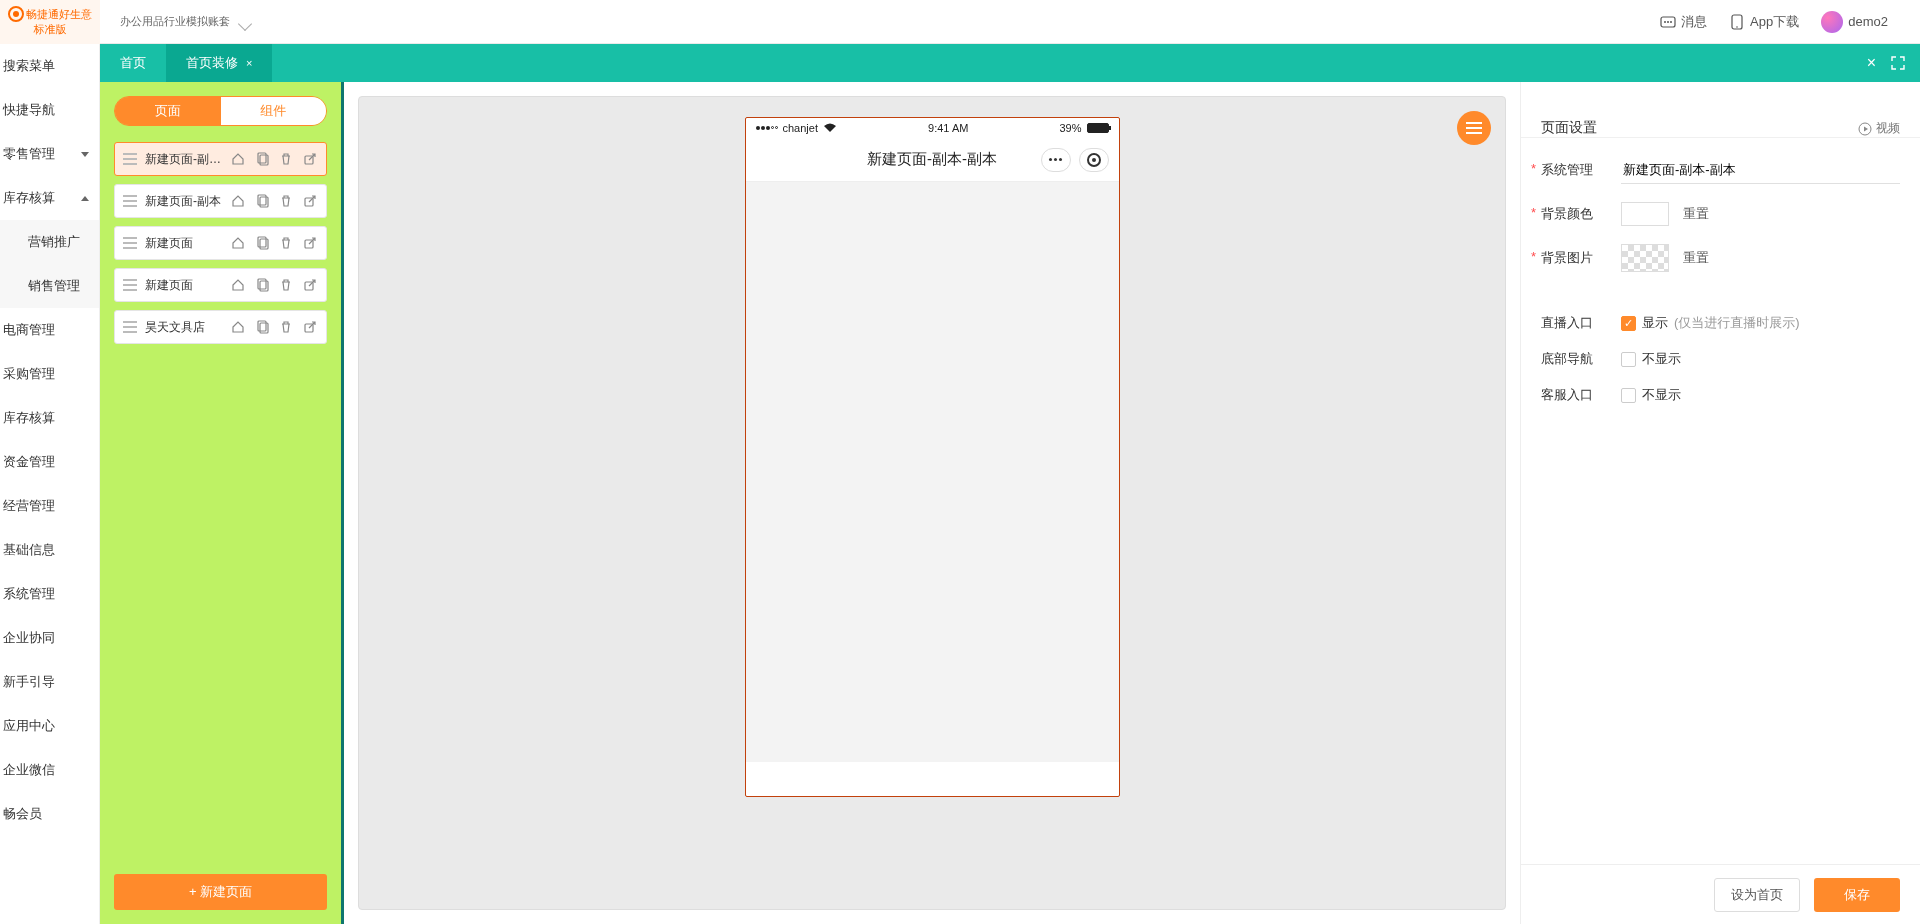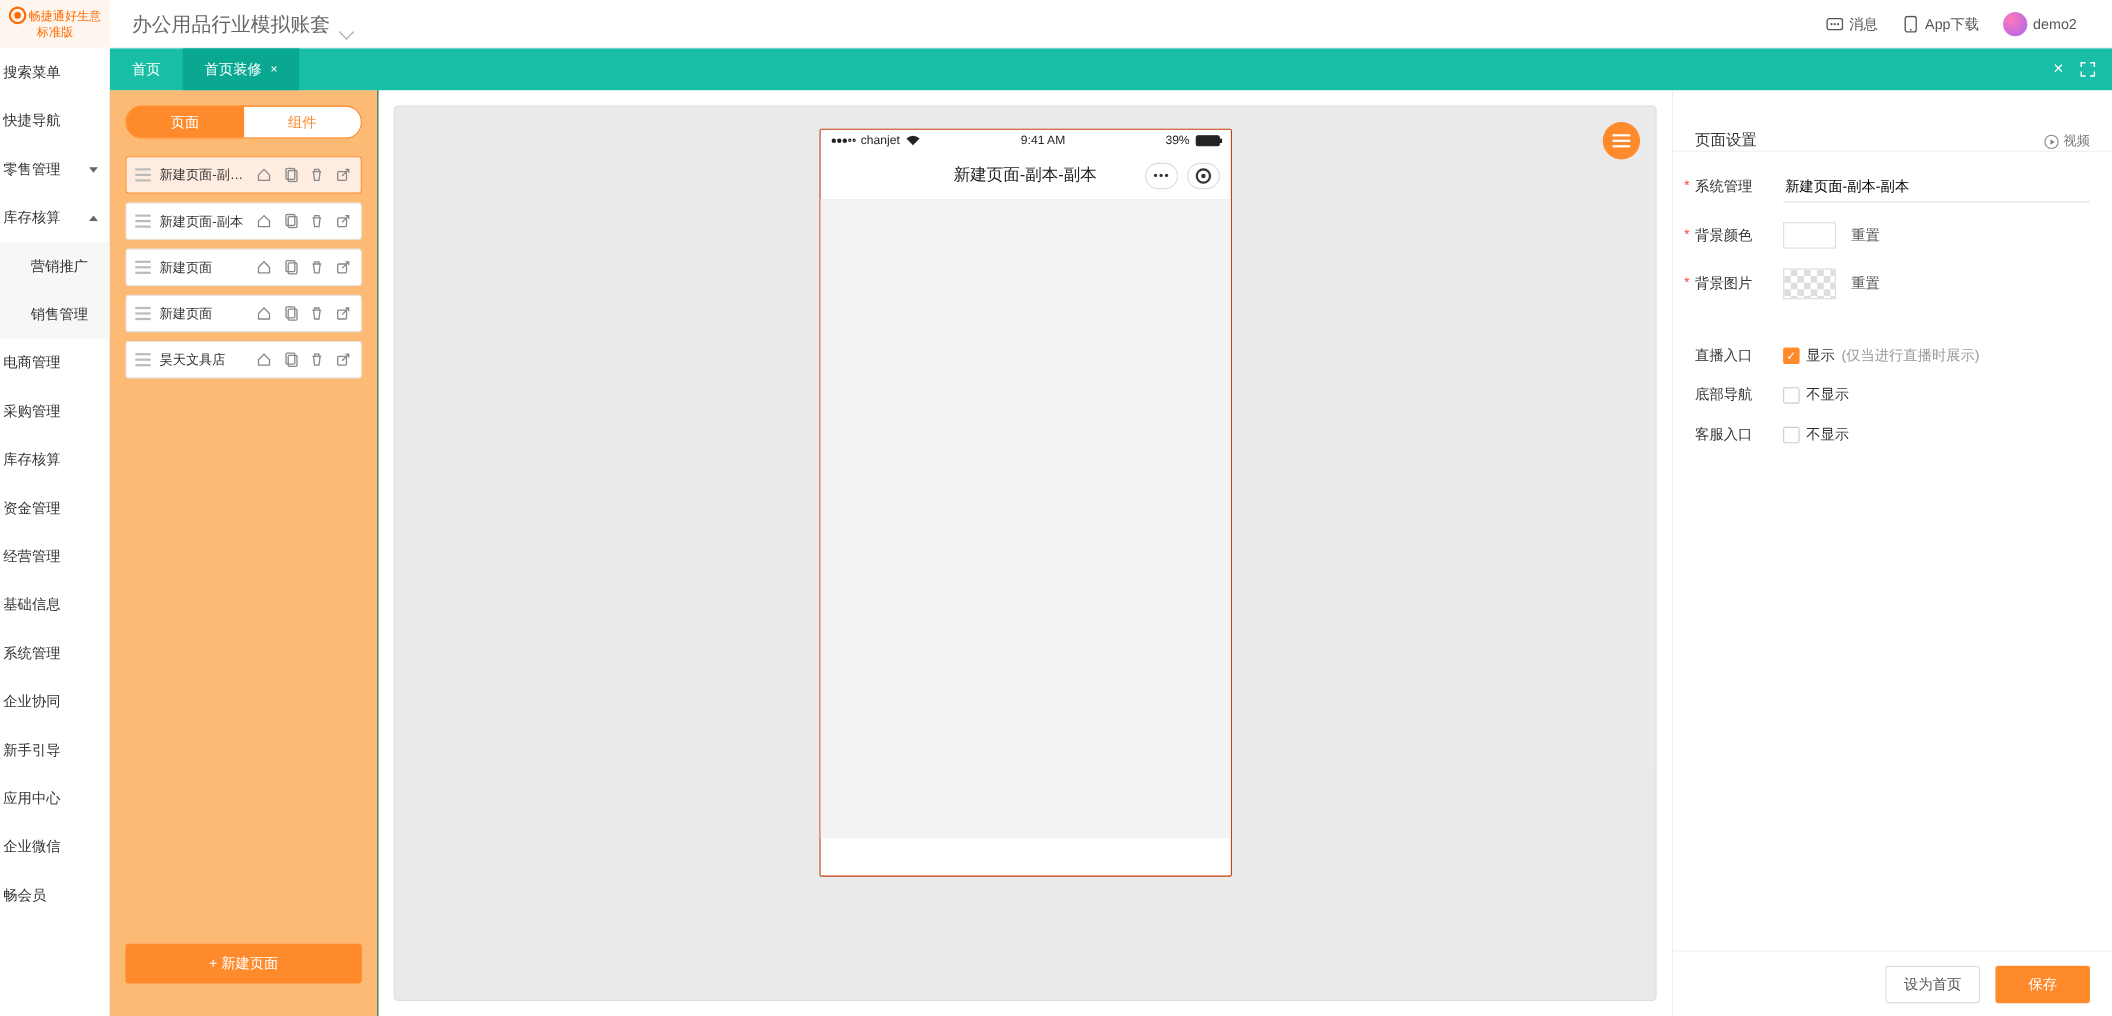--- a/index.html
+++ b/index.html
@@ -2,42 +2,42 @@
 <html><head>
 <meta charset="utf-8">
 <style>
 *{box-sizing:border-box;margin:0;padding:0;font-family:"Microsoft YaHei","PingFang SC",sans-serif}
 body{width:1920px;height:924px;overflow:hidden;background:#fff;font-size:13px;color:#333}
 .topbar{height:44px;display:flex;align-items:center;border-bottom:1px solid #eaeaea;padding:0 32px 0 0}
 .logo{width:100px;height:44px;background:#fff6ef;display:flex;flex-direction:column;align-items:center;justify-content:center;font-size:11px;color:#ff6a00}
 .logo-row{display:flex;align-items:center;gap:2px}
 .logo-b{width:16px;height:16px;border-radius:50%;border:2px solid #ff6a00;position:relative}
 .logo-b::after{content:"";position:absolute;width:6px;height:6px;border-radius:50%;background:#ff6a00;left:3px;top:3px}
-.account-select{margin-left:20px;display:flex;align-items:flex-end;gap:10px;color:#666;font-size:18px}
+.account-select{margin-left:20px;display:flex;align-items:flex-end;gap:10px;color:#666;font-size:11px}
 .chev{width:10px;height:10px;border-right:1px solid #aaa;border-bottom:1px solid #aaa;transform:rotate(45deg);margin-top:-4px}
 .top-spacer{flex:1}
 .top-actions{display:flex;align-items:center;gap:22px;color:#555}
 .top-item{display:flex;align-items:center;gap:5px;cursor:pointer}
 .avatar{width:22px;height:22px;border-radius:50%;background:radial-gradient(circle at 30% 30%,#f7b,#a6e)}
 .ico{width:16px;height:16px;display:inline-flex;align-items:center;justify-content:center}
 .main{display:flex;height:880px}
 .sidebar{width:100px;background:#fff;border-right:1px solid #eee;overflow:auto}
 .side-item{height:44px;display:flex;align-items:center;padding-left:3px;color:#333;cursor:pointer;font-size:13px;justify-content:space-between;padding-right:10px}
 .side-item.sub{padding-left:28px;color:#333;background:#f7f7f7}
 .caret{width:0;height:0;border-left:4px solid transparent;border-right:4px solid transparent}
 .caret.down{border-top:5px solid #666}
 .caret.up{border-bottom:5px solid #666}
 .content{flex:1;display:flex;flex-direction:column;background:#fff}
 .tabbar{height:38px;background:#18bfa6;display:flex;align-items:stretch;color:#fff;position:relative}
 .tab{padding:0 20px;display:flex;align-items:center;gap:8px;cursor:pointer;font-size:13px}
 .tab.active{background:#0aa891}
 .tab-close{font-size:11px}
 .tabbar-tools{position:absolute;right:0;top:0;height:38px;display:flex;align-items:center;gap:14px;padding:0 14px;color:#fff}
 .work{flex:1;display:flex;background:#fff}
-.left-panel{width:244px;background:#fdba74;border-right:1px solid #0f766e;display:flex;flex-direction:column;padding:14px 14px 16px}
+.left-panel{width:244px;background:#bef264;border-right:3px solid #0f766e;display:flex;flex-direction:column;padding:14px 14px 0}
 .seg{display:flex;border:1px solid #ff8a2b;border-radius:15px;overflow:hidden;height:30px;margin-bottom:16px}
 .seg-btn{flex:1;display:flex;align-items:center;justify-content:center;font-size:13px;cursor:pointer}
 .seg-btn.on{background:#ff8a2b;color:#fff}
 .seg-btn.off{color:#ff8a2b;background:#fff}
 .plist{flex:1;overflow:auto}
 .pitem{height:34px;border:1px solid #e5e5e5;border-radius:3px;margin-bottom:8px;display:flex;align-items:center;padding:0 8px;gap:8px;cursor:pointer;background:#fff}
 .pitem.sel{background:#ffece0;border-color:#ff8a2b}
 .drag{width:14px;height:12px;display:flex;flex-direction:column;justify-content:space-between}
 .drag span{height:2px;background:#bbb}
 .pname{flex:1;font-size:12px;color:#333;white-space:nowrap;overflow:hidden;text-overflow:ellipsis}

